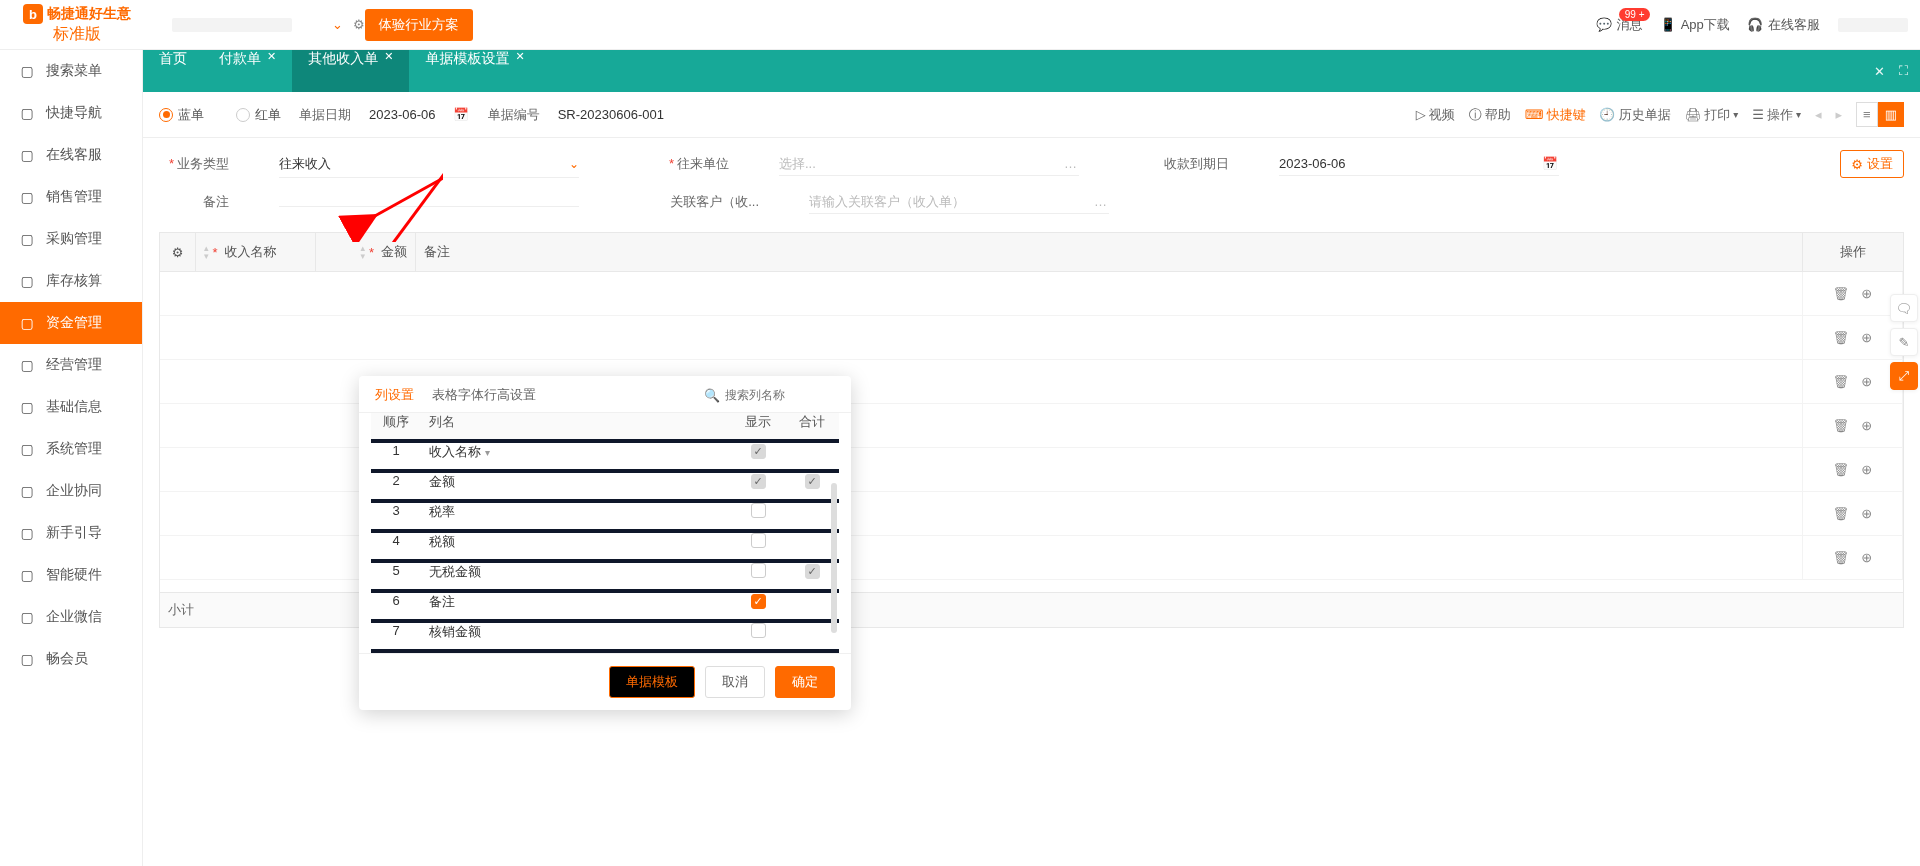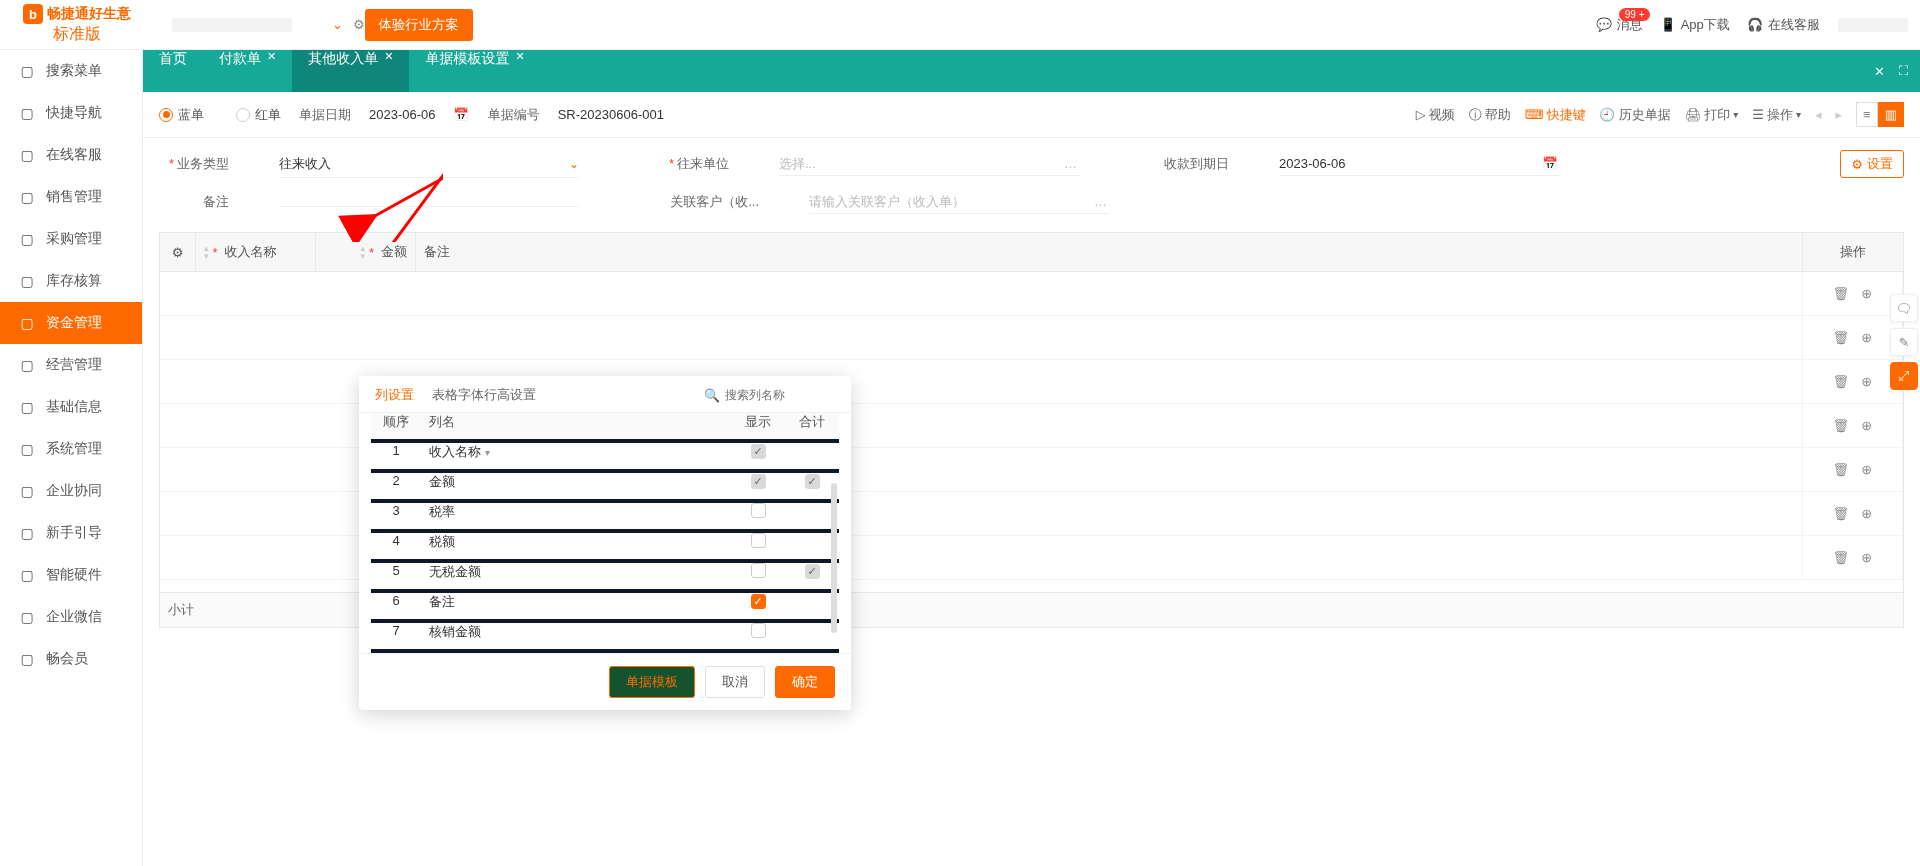--- a/index.html
+++ b/index.html
@@ -95,21 +95,21 @@
 .pc-name { flex: 1; padding-left: 8px; display: flex; align-items: center; gap: 4px; }
 .pc-show { width: 54px; text-align: center; }
 .pc-sum { width: 54px; text-align: center; }
 .cbox { width: 15px; height: 15px; border: 1px solid #ccc; border-radius: 3px; display: inline-flex; align-items: center; justify-content: center; font-size: 11px; color: #fff; }
 .cbox.checked { background: #ff6a00; border-color: #ff6a00; }
 .cbox.gray-checked { background: #d9d9d9; border-color: #d9d9d9; color: #666;}
 .scroll-thumb { position: absolute; right: 2px; top: 40px; width: 6px; height: 150px; background: #ddd; border-radius: 3px; }
 .p-body { position: relative; }
 .p-footer { display: flex; justify-content: flex-end; gap: 10px; padding: 12px 16px; border-top: 1px solid #f0f0f0; }
 .p-btn { padding: 6px 16px; border-radius: 3px; cursor: pointer; font-size: 13px; }
-.p-btn.outline { border: 1px solid #ff6a00; color: #ff6a00; background: #14532d; }
+.p-btn.outline { border: 1px solid #ff6a00; color: #ff6a00; background: #000000; }
 .p-btn.default { border: 1px solid #ddd; background: #fff; color: #555; }
 .p-btn.primary { border: 1px solid #ff6a00; background: #ff6a00; color: #fff; }
 
 
 .anno-layer { position: absolute; inset: 0; pointer-events: none; z-index: 60; }
 
 
 .float-right { position: absolute; right: 2px; top: 244px; display: flex; flex-direction: column; gap: 6px; }
 .float-pill { width: 28px; height: 28px; background: #fff; border: 1px solid #eee; border-radius: 4px; display: flex; align-items: center; justify-content: center; color: #888; cursor: pointer; box-shadow: 0 1px 4px rgba(0,0,0,.06);}
 .float-pill.orange { background: #ff6a00; color: #fff; border-color: #ff6a00;}

